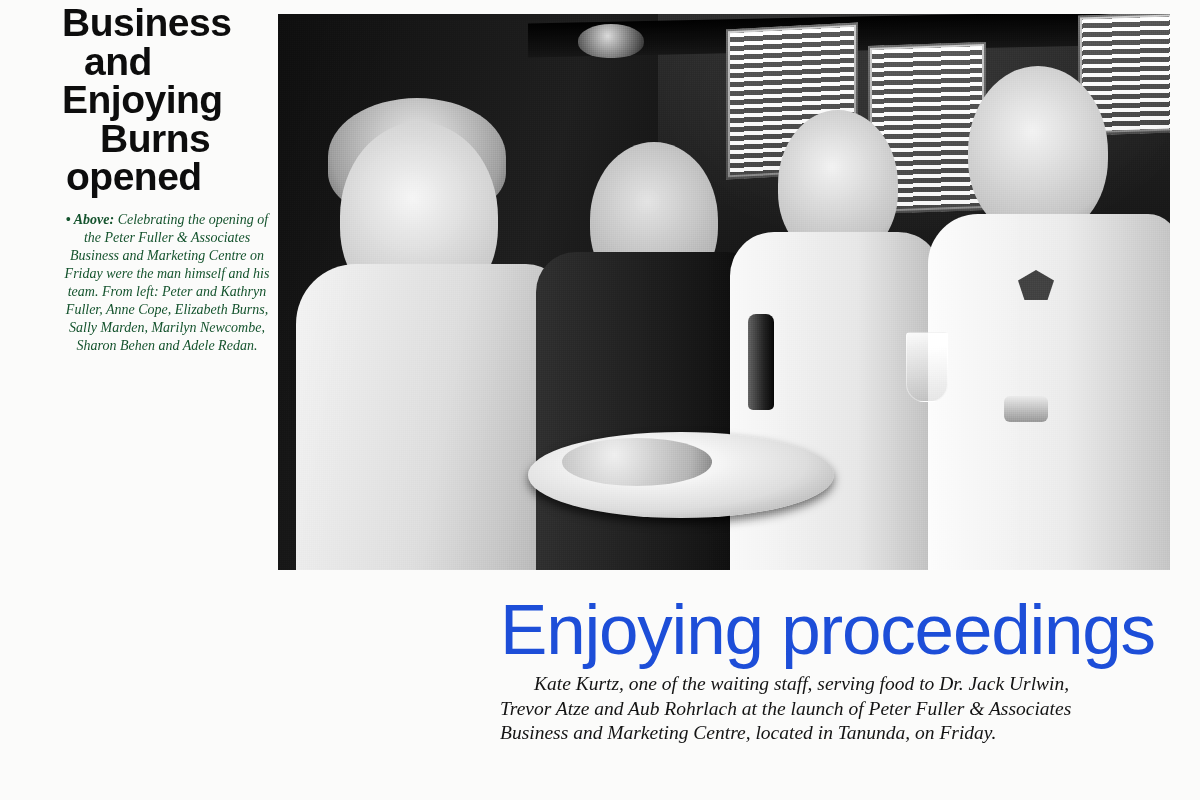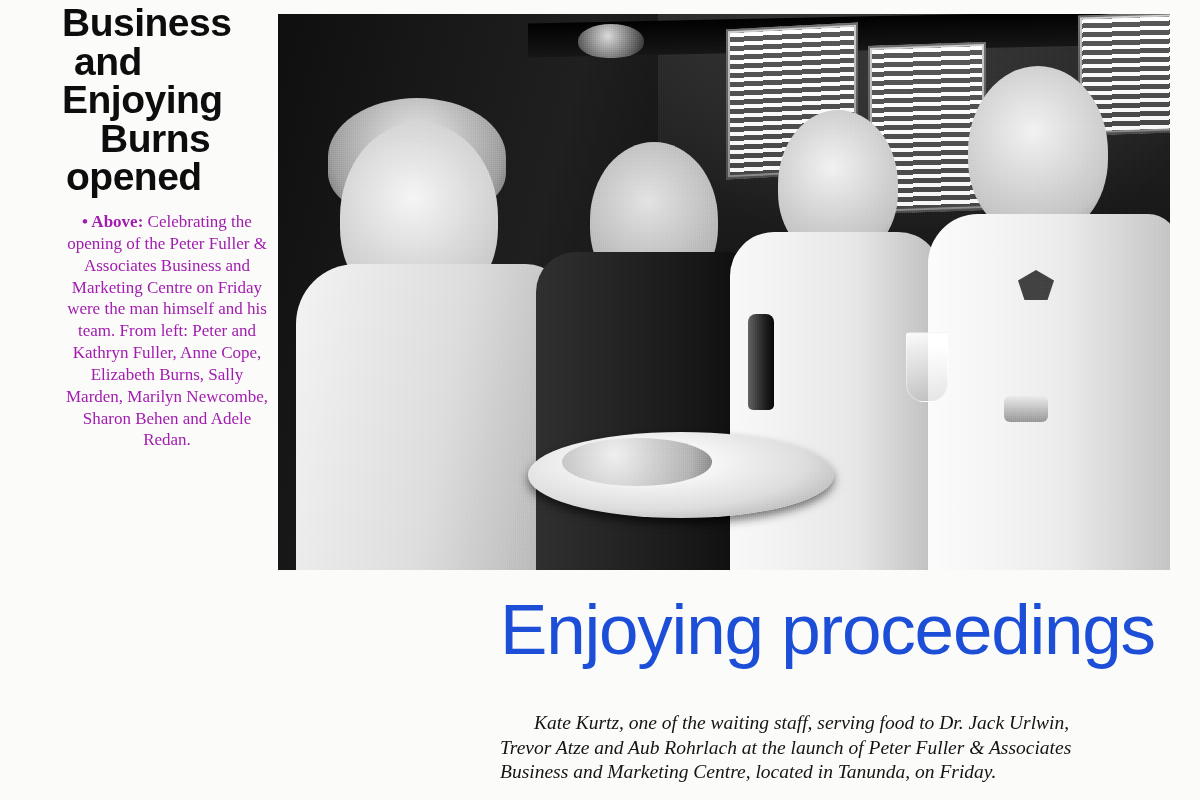--- a/index.html
+++ b/index.html
@@ -32,32 +32,33 @@
   .headline {
     font-family: "Liberation Sans", sans-serif;
     font-weight: bold;
     font-size: 39px;
     line-height: 0.99;
     letter-spacing: -0.5px;
     color: #0d0d0d;
     text-align: left;
   }
   .headline span { display: block; }
-  .headline .ln-2 { margin-left: 12px; }
+  .headline .ln-2 { margin-left: 22px; }
   .headline .ln-3 { margin-left: 0px; }
   .headline .ln-4 { margin-left: 38px; }
   .headline .ln-5 { margin-left: 4px; }
 
   .caption-left {
     margin-top: 14px;
     font-family: "Liberation Serif", serif;
-    font-size: 17px;
+    font-style: italic;
+    font-size: 14px;
     line-height: 1.285;
     text-align: center;
-    color: #a21caf;
+    color: #14532d;
   }
   .caption-left .lead {
     font-weight: bold;
   }
 
   
   .photo-frame {
     position: absolute;
     left: 278px;
     top: 14px;
@@ -220,21 +221,20 @@
     position: absolute;
     left: 500px;
     top: 672px;
     width: 610px;
     font-family: "Liberation Serif", serif;
     font-style: italic;
     font-size: 19.5px;
     line-height: 1.26;
     color: #141414;
     text-align: left;
-    margin-top: 39px;
   }
   .caption-bottom .indent { display: inline-block; width: 34px; }
 </style>
 </head>
 <body>
 
 <div class="page">
 
   <div class="left-col">
     <div class="headline">

